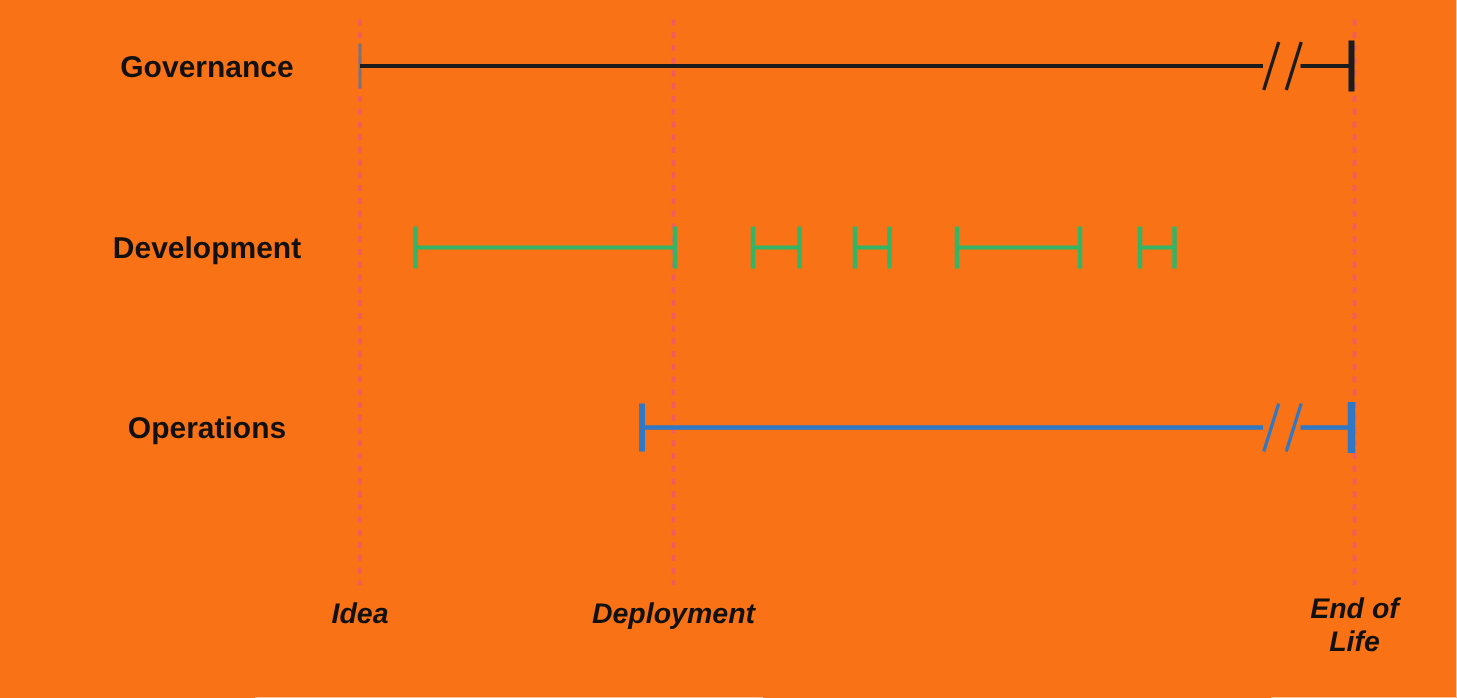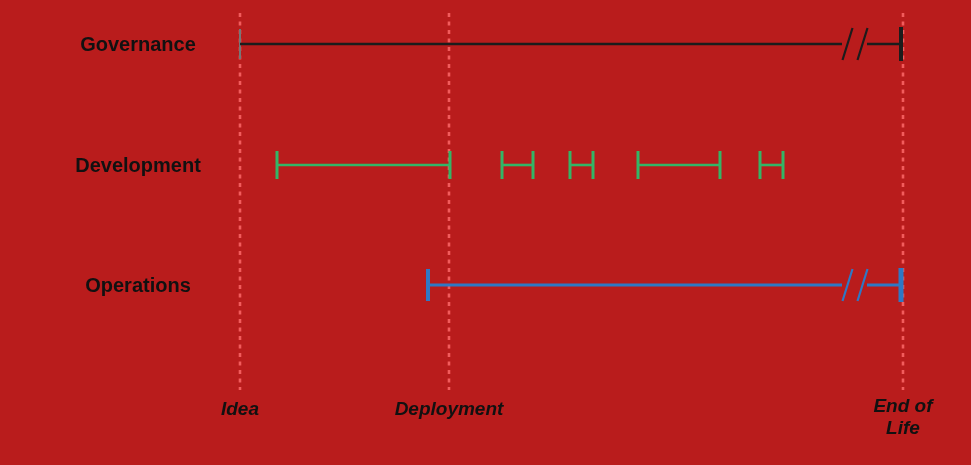--- a/index.html
+++ b/index.html
@@ -8,21 +8,21 @@
     background: #ffffff;
     width: 971px;
     height: 465px;
     overflow: hidden;
     font-family: "Liberation Sans", sans-serif;
   }
   .stage {
     position: relative;
     width: 971px;
     height: 465px;
-    background: #b91c1c;
+    background: #f97316;
   }
   svg { display: block; }
   .row-label {
     font-family: "Liberation Sans", sans-serif;
     font-weight: bold;
     font-size: 20px;
     fill: #111111;
     text-anchor: middle;
   }
   .ms-label {

